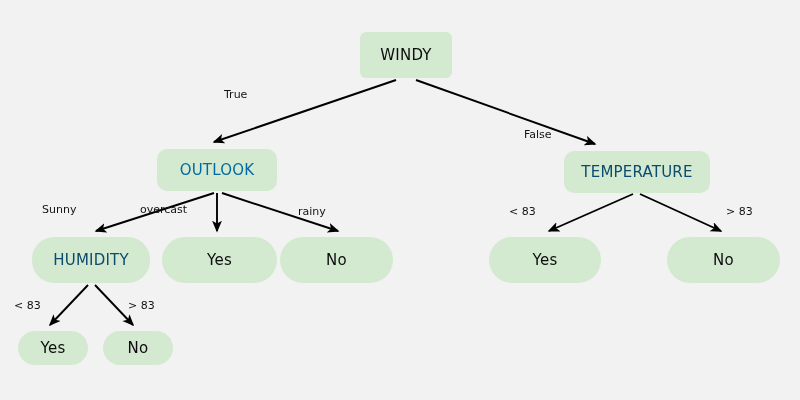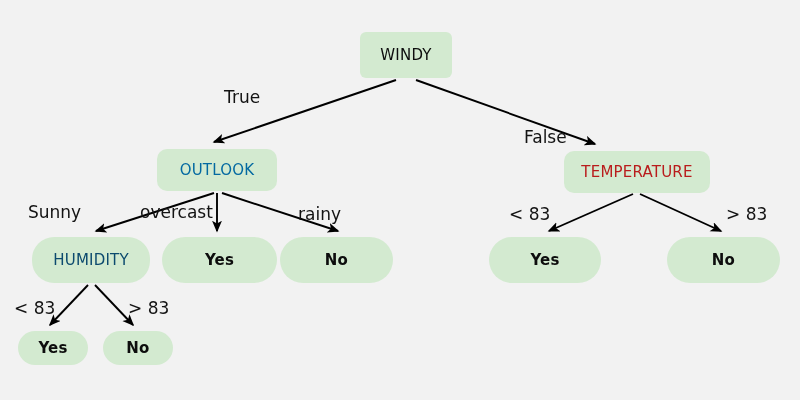--- a/index.html
+++ b/index.html
@@ -36,26 +36,26 @@
     align-items: center;
     justify-content: center;
     font-size: 15px;
     letter-spacing: 0.2px;
     line-height: 1;
     box-sizing: border-box;
     white-space: nowrap;
   }
   .node.decision-rect { border-radius: 6px; }
   .node.decision-round { border-radius: 10px; }
-  .node.leaf { border-radius: 24px; font-weight: bold; }
+  .node.leaf { border-radius: 24px; }
   .node.pill { border-radius: 22px; }
   .edge-label {
     position: absolute;
     color: #131313;
-    font-size: 17px;
+    font-size: 11px;
     line-height: 1;
     white-space: nowrap;
   }
 </style>
 </head>
 <body>
 
 <div id="canvas">
 
   <svg class="edges" viewBox="0 0 800 400">
@@ -77,21 +77,21 @@
       </g>
   </svg>
 
   <div id="node-layer">
       <div class="node decision-rect" style="left: 360px; top: 32px; width: 92px; height: 46px; background: rgb(211, 234, 208); color: rgb(13, 13, 13);">
         <span>WINDY</span>
       </div>
       <div class="node decision-round" style="left: 157px; top: 149px; width: 120px; height: 42px; background: rgb(211, 234, 208); color: #0369a1;">
         <span>OUTLOOK</span>
       </div>
-      <div class="node decision-round" style="left: 564px; top: 151px; width: 146px; height: 42px; background: rgb(211, 234, 208); color: #b91c1c;">
+      <div class="node decision-round" style="left: 564px; top: 151px; width: 146px; height: 42px; background: rgb(211, 234, 208); color: #0c4a6e;">
         <span>TEMPERATURE</span>
       </div>
       <div class="node pill" style="left: 32px; top: 237px; width: 118px; height: 46px; background: rgb(211, 234, 208); color: #0c4a6e;">
         <span>HUMIDITY</span>
       </div>
       <div class="node leaf" style="left: 162px; top: 237px; width: 115px; height: 46px; background: rgb(211, 234, 208); color: rgb(13, 13, 13);">
         <span>Yes</span>
       </div>
       <div class="node leaf" style="left: 280px; top: 237px; width: 113px; height: 46px; background: rgb(211, 234, 208); color: rgb(13, 13, 13);">
         <span>No</span>
@@ -105,21 +105,21 @@
       <div class="node leaf" style="left: 18px; top: 331px; width: 70px; height: 34px; background: rgb(211, 234, 208); color: rgb(13, 13, 13);">
         <span>Yes</span>
       </div>
       <div class="node leaf" style="left: 103px; top: 331px; width: 70px; height: 34px; background: rgb(211, 234, 208); color: rgb(13, 13, 13);">
         <span>No</span>
       </div>
     </div>
   <div id="label-layer">
       <div class="edge-label" style="left: 224px; top: 89px;">True</div>
       <div class="edge-label" style="left: 524px; top: 89px; margin-top: 40px;">False</div>
-      <div class="edge-label" style="left: 28px; top: 204px;">Sunny</div>
+      <div class="edge-label" style="left: 42px; top: 204px;">Sunny</div>
       <div class="edge-label" style="left: 140px; top: 204px;">overcast</div>
       <div class="edge-label" style="left: 298px; top: 206px;">rainy</div>
       <div class="edge-label" style="left: 509px; top: 206px;">&lt; 83</div>
       <div class="edge-label" style="left: 726px; top: 206px;">&gt; 83</div>
       <div class="edge-label" style="left: 14px; top: 300px;">&lt; 83</div>
       <div class="edge-label" style="left: 128px; top: 300px;">&gt; 83</div>
     </div>
 
 </div>
 

